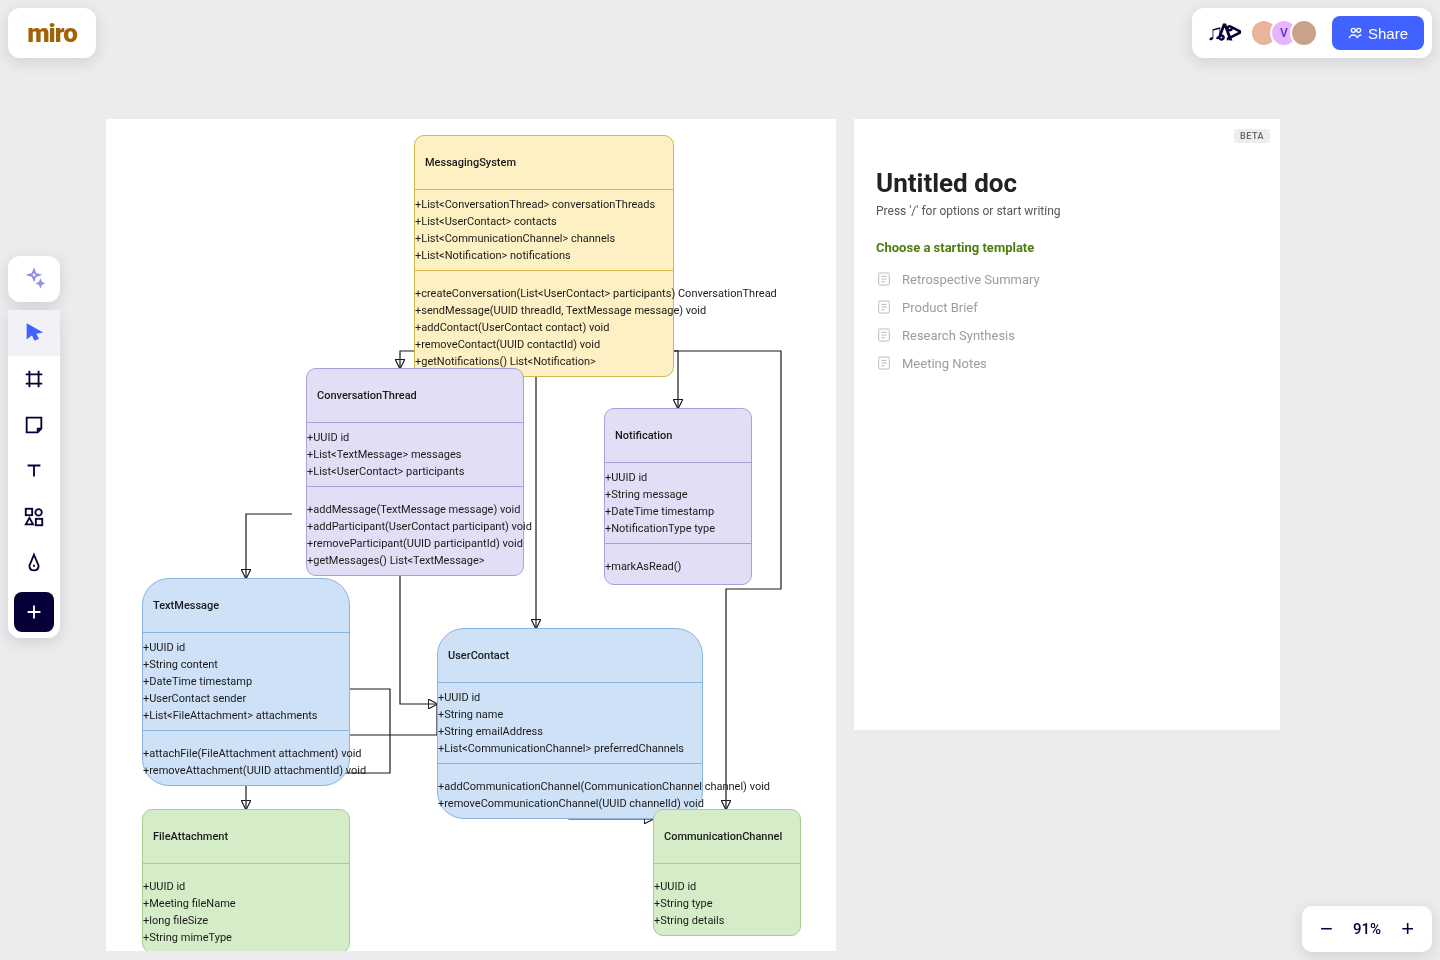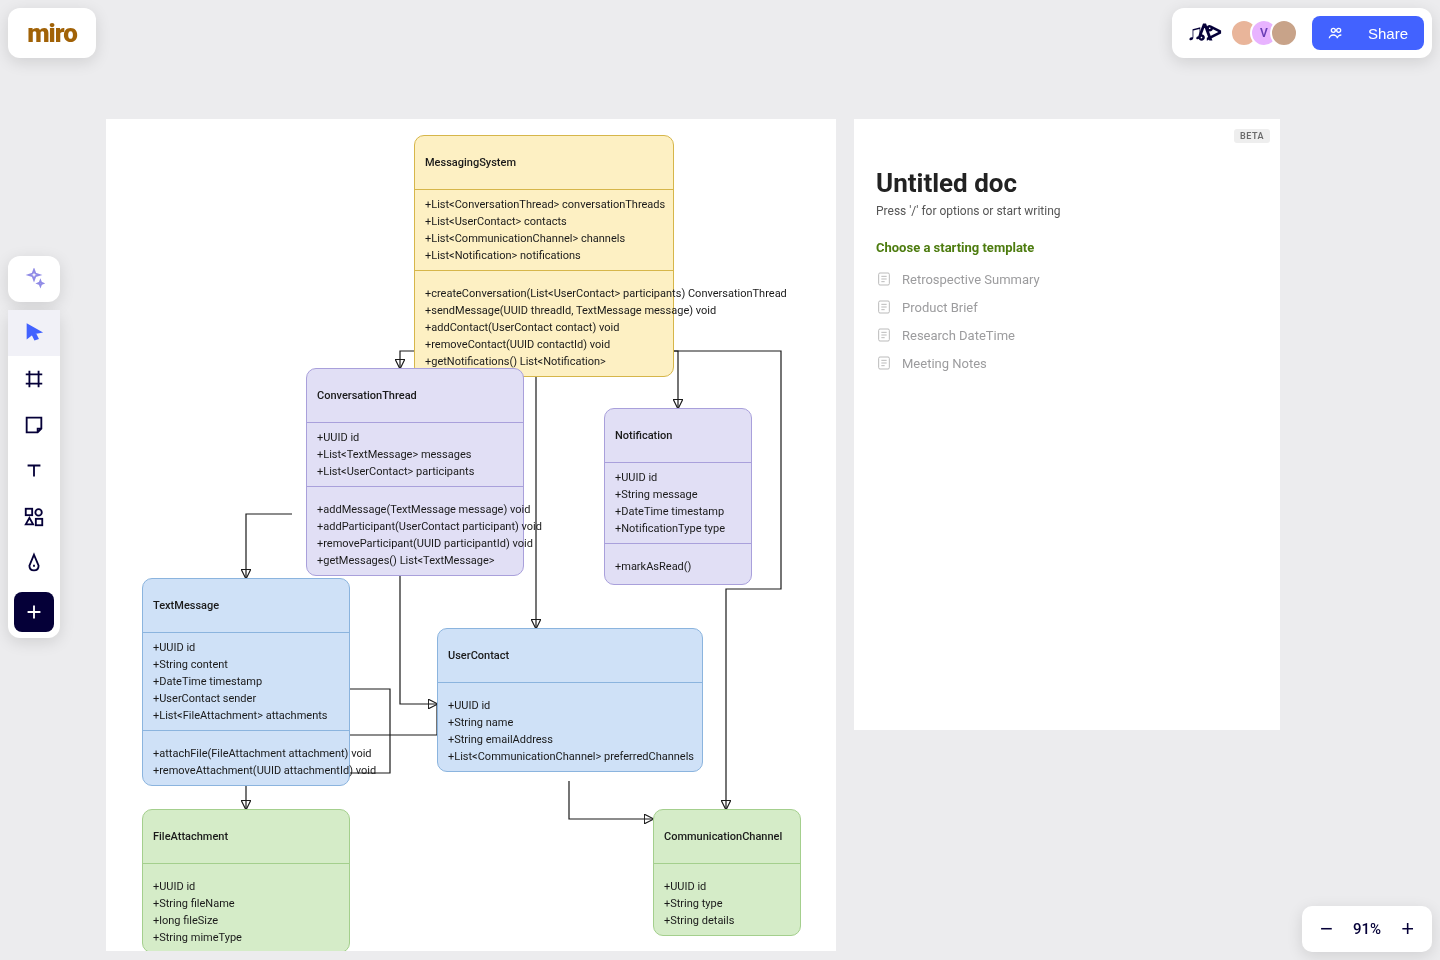--- a/index.html
+++ b/index.html
@@ -27,21 +27,21 @@
   }
   
   .topbar{
     position:absolute;right:8px;top:8px;height:50px;background:var(--white);border-radius:12px;
     box-shadow:var(--shadow);display:flex;align-items:center;gap:14px;padding:0 8px 0 14px;justify-content:center;
   }
   .topbar-icons{font-size:22px;letter-spacing:-6px;color:#050038;font-weight:900;}
   .avatars{display:flex;align-items:center;}
   .avatar{width:28px;height:28px;border-radius:50%;border:2px solid #fff;margin-left:-8px;display:flex;align-items:center;justify-content:center;font-size:12px;font-weight:600;}
   .avatar:first-child{margin-left:0;}
-  .share-btn{background:#4262ff;color:#fff;border:none;border-radius:8px;height:34px;padding:0 16px;display:flex;align-items:center;gap:24px;font-size:15px;font-weight:500;cursor:pointer;}
+  .share-btn{background:#4262ff;color:#fff;border:none;border-radius:8px;height:34px;padding:0 16px;display:flex;align-items:center;gap:4px;font-size:15px;font-weight:500;cursor:pointer;}
   .share-btn svg{width:16px;height:16px;}
 
   
   .vtoolbar{position:absolute;left:8px;top:256px;width:52px;display:flex;flex-direction:column;gap:8px;}
   .vtoolbar .block{background:var(--white);border-radius:12px;box-shadow:var(--shadow);display:flex;flex-direction:column;align-items:center;}
   .tool{width:52px;height:46px;display:flex;align-items:center;justify-content:center;cursor:pointer;color:#050038;}
   .tool svg{width:22px;height:22px;stroke:#050038;stroke-width:2;fill:none;}
   .tool.active{background:#f1f1f7;}
   .tool.active svg{stroke:#4262ff;fill:#4262ff;}
   .tool.sparkle svg{stroke:#8f8ae6;}
@@ -59,26 +59,26 @@
   .beta{position:absolute;right:10px;top:10px;background:#eee;color:#6b6b6b;font-size:9px;padding:2px 6px;border-radius:3px;font-weight:600;letter-spacing:.5px;}
   .doc-title{font-size:26px;font-weight:700;color:#222;margin:0 0 6px 0;}
   .doc-hint{font-size:12px;color:#555;margin:0 0 22px 0;}
   .tmpl-head{font-size:13px;font-weight:700;color:#4d7c0f;margin:0 0 10px 0;}
   .tmpl{display:flex;align-items:center;gap:10px;padding:6px 0;cursor:pointer;color:#9c9c9e;font-size:13px;}
   .tmpl svg{width:16px;height:16px;stroke:#bbb;stroke-width:1.5;fill:none;}
 
   
   .uml{position:absolute;border:1.5px solid;border-radius:10px;font-size:11px;line-height:1.55;color:#1a1a1a;}
   .uml .hdr{padding:18px 10px;font-weight:500;border-bottom:1px solid;}
-  .uml .sec{padding:6px 10px;border-bottom:1px solid;}
+  .uml .sec{padding:6px 0;border-bottom:1px solid;}
   .uml .sec:last-child{border-bottom:none;margin-top:8px;}
   .uml .row{white-space:nowrap;}
   .c-yellow{background:var(--yellow);border-color:var(--yellow-border);} .c-yellow .hdr,.c-yellow .sec{border-color:var(--yellow-border);}
   .c-purple{background:var(--purple);border-color:var(--purple-border);} .c-purple .hdr,.c-purple .sec{border-color:var(--purple-border);}
-  .c-blue{background:var(--blue);border-color:var(--blue-border);} .c-blue .hdr,.c-blue .sec{border-color:var(--blue-border);}
+  .c-blue{background:var(--blue);border-color:var(--blue-border);border-radius:27px;} .c-blue .hdr,.c-blue .sec{border-color:var(--blue-border);}
   .c-green{background:var(--green);border-color:var(--green-border);} .c-green .hdr,.c-green .sec{border-color:var(--green-border);}
 
   svg.edges{position:absolute;left:0;top:0;width:100%;height:100%;pointer-events:none;}
   svg.edges path{fill:none;stroke:#1a1a1a;stroke-width:1.2;}
 </style>
 </head>
 <body>
 
 <div class="logo-chip">miro</div>
 
@@ -237,27 +237,31 @@
   </div>
 
   <div id="UserContact" class="uml c-blue" style="left:331px;top:509px;width:266px">
     <div class="hdr">UserContact</div>
     <div class="sec">
         <div class="row">+UUID id</div>
         <div class="row">+String name</div>
         <div class="row">+String emailAddress</div>
         <div class="row">+List&lt;CommunicationChannel&gt; preferredChannels</div>
       </div>
+    <div class="sec" style="min-height:42px">
+        <div class="row">+addCommunicationChannel(CommunicationChannel channel) void</div>
+        <div class="row">+removeCommunicationChannel(UUID channelId) void</div>
+      </div>
   </div>
 
   <div id="FileAttachment" class="uml c-green" style="left:36px;top:690px;width:208px">
     <div class="hdr">FileAttachment</div>
     <div class="sec">
         <div class="row">+UUID id</div>
-        <div class="row">+String fileName</div>
+        <div class="row">+Meeting fileName</div>
         <div class="row">+long fileSize</div>
         <div class="row">+String mimeType</div>
       </div>
   </div>
 
   <div id="CommunicationChannel" class="uml c-green" style="left:547px;top:690px;width:148px">
     <div class="hdr">CommunicationChannel</div>
     <div class="sec">
         <div class="row">+UUID id</div>
         <div class="row">+String type</div>
@@ -284,21 +288,21 @@
           <rect x="4" y="3" width="16" height="18" rx="2"></rect>
           <path d="M8 8h8M8 12h8M8 16h5"></path>
         </svg>
         <span>Product Brief</span>
       </div>
       <div class="tmpl">
         <svg viewBox="0 0 24 24">
           <rect x="4" y="3" width="16" height="18" rx="2"></rect>
           <path d="M8 8h8M8 12h8M8 16h5"></path>
         </svg>
-        <span>Research DateTime</span>
+        <span>Research Synthesis</span>
       </div>
       <div class="tmpl">
         <svg viewBox="0 0 24 24">
           <rect x="4" y="3" width="16" height="18" rx="2"></rect>
           <path d="M8 8h8M8 12h8M8 16h5"></path>
         </svg>
         <span>Meeting Notes</span>
       </div>
     </div>
 </div>

